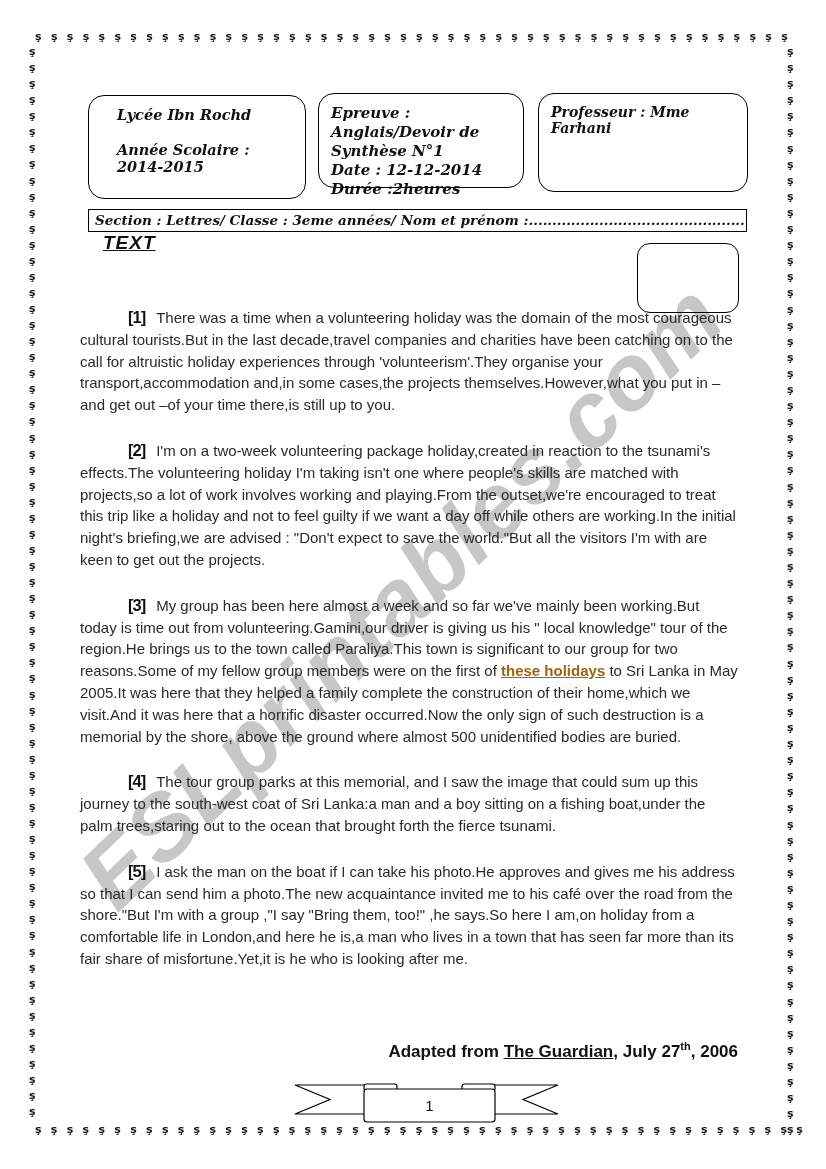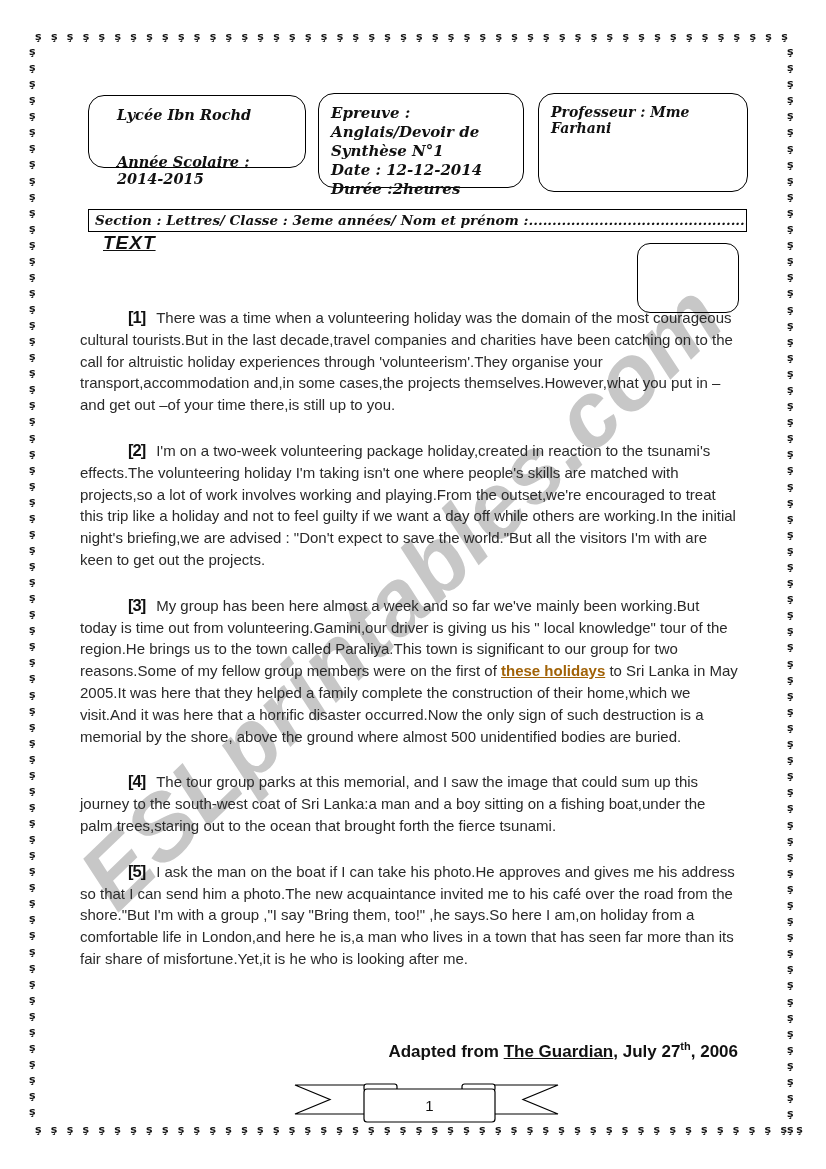--- a/index.html
+++ b/index.html
@@ -15,22 +15,22 @@
   .orn-right{left:787px;top:46px;height:1090px;flex-direction:column;width:12px;}
   
   .watermark{position:absolute;left:95px;top:845px;z-index:0;white-space:nowrap;
              font-family:"Liberation Sans",sans-serif;font-weight:bold;font-style:italic;
              font-size:92px;letter-spacing:1px;color:#c7c7c7;
              transform:rotate(-44deg);transform-origin:0 50%;line-height:1;}
   
   .hdr-box{position:absolute;z-index:1;border:1.5px solid #000;border-radius:16px;
            background:transparent;padding:10px 12px;box-sizing:border-box;
            font-family:"DejaVu Serif",serif;font-style:italic;font-weight:bold;color:#111;}
-  .box-school{left:88px;top:95px;width:218px;height:73px;font-size:14.5px;padding-left:28px;}
-  .box-school .l2{margin-top:30px;}
+  .box-school{left:88px;top:95px;width:218px;height:104px;font-size:14.5px;padding-left:28px;}
+  .box-school .l2{margin-top:18px;}
   .box-exam{left:318px;top:93px;width:206px;height:95px;font-size:15px;line-height:19px;}
   .box-teacher{left:538px;top:93px;width:210px;height:99px;font-size:14px;}
   
   .section-bar{position:absolute;z-index:1;left:88px;top:209px;width:659px;box-sizing:border-box;
                border:1.5px solid #000;padding:2px 6px 3px 6px;overflow:hidden;white-space:nowrap;
                font-family:"DejaVu Serif",serif;font-style:italic;font-weight:bold;font-size:13.5px;color:#111;}
   
   .text-label{position:absolute;z-index:1;left:103px;top:232px;
               font-weight:bold;font-style:italic;font-size:19px;letter-spacing:1px;
               text-decoration:underline;color:#111;}

